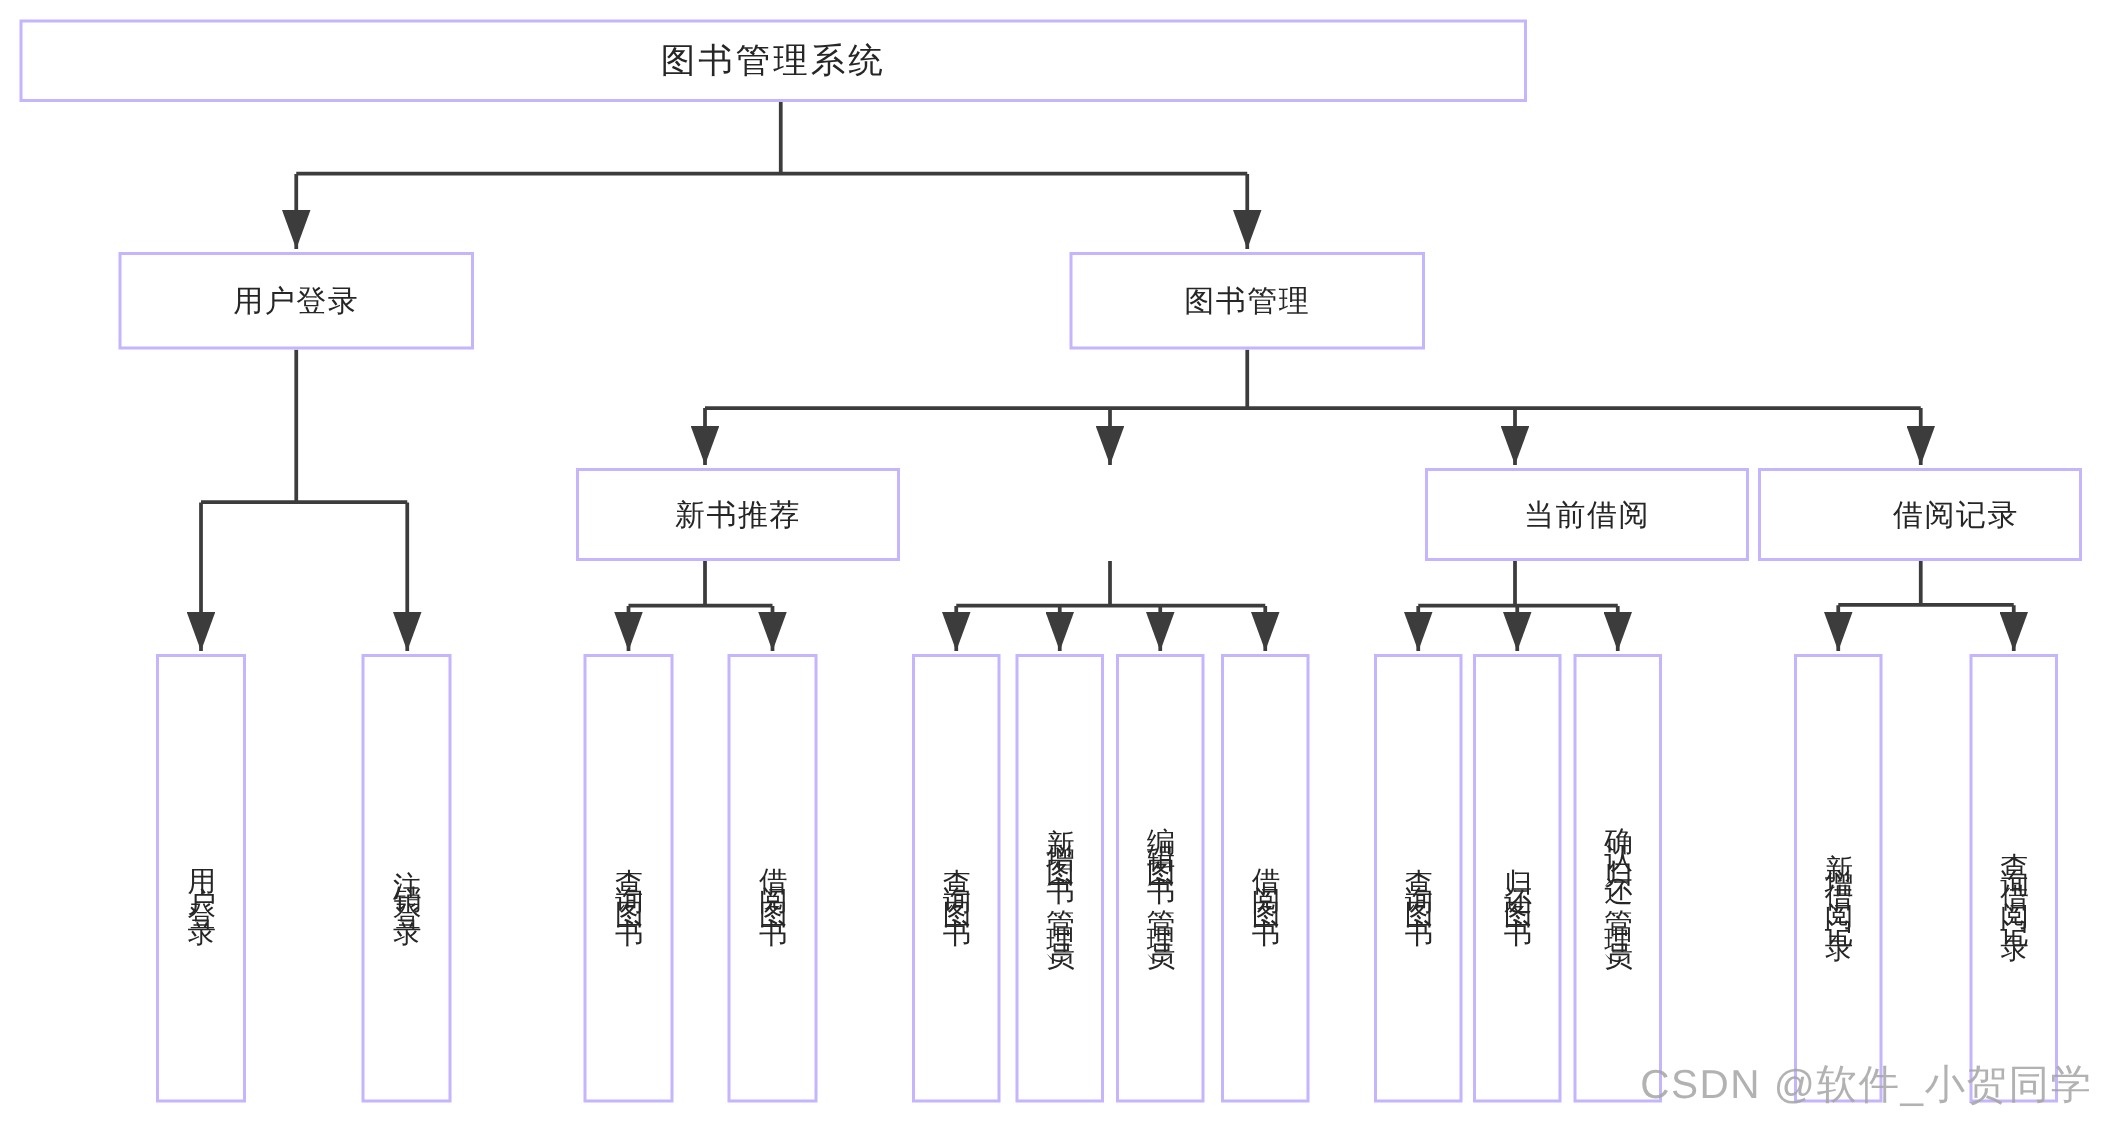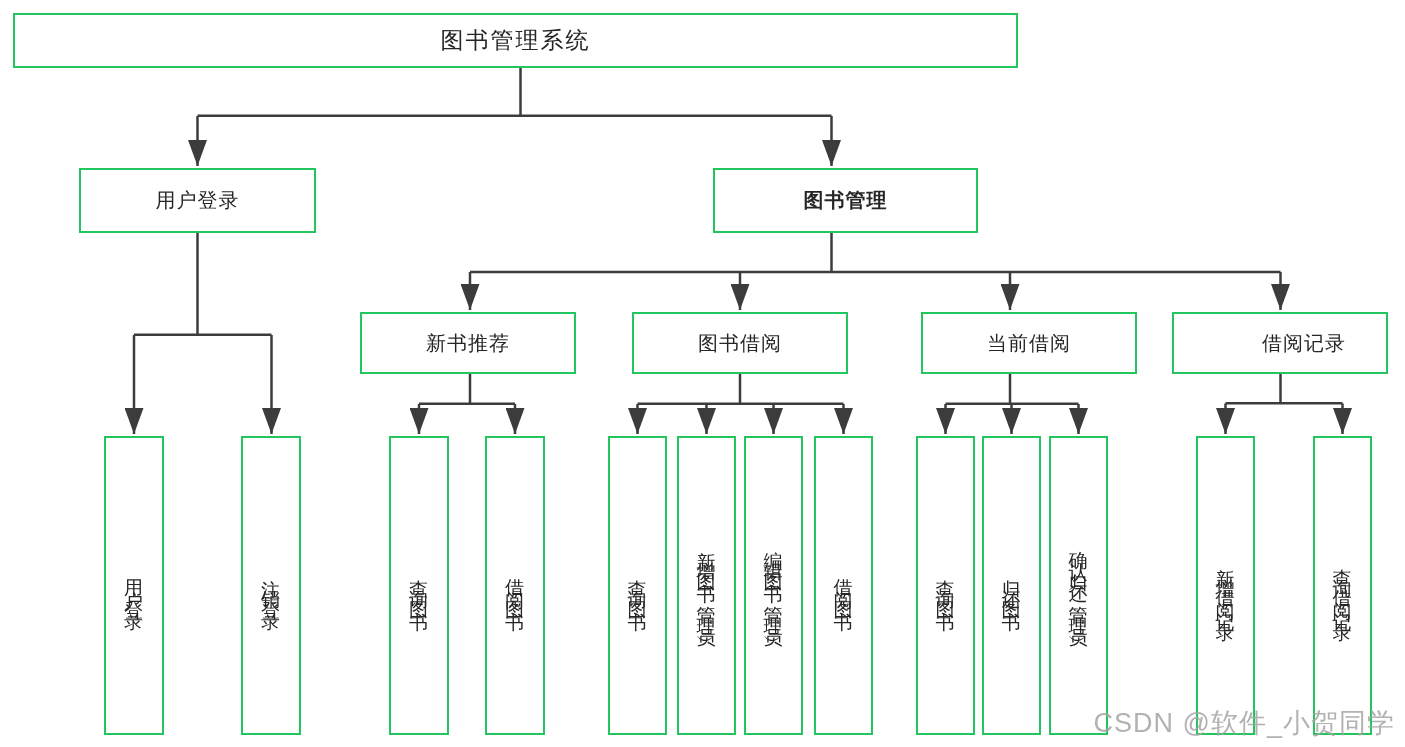--- a/index.html
+++ b/index.html
@@ -4,21 +4,21 @@
 <style>
   html,body{margin:0;padding:0;background:#ffffff;}
   body{font-family:"Liberation Sans","DejaVu Sans",sans-serif;}
   #stage{
     position:relative;width:1405px;height:747px;background:#ffffff;overflow:hidden;
     color:#262626;
   }
   svg.connectors{position:absolute;left:0;top:0;z-index:1;}
   .box{
     position:absolute;box-sizing:border-box;background:#ffffff;
-    border:2px solid #22c55e;z-index:2;
+    border:2px solid #c4b5fd;z-index:2;
     display:flex;align-items:center;justify-content:center;
     color:#262626;
   }
   .hbox{font-size:20px;letter-spacing:1px;}
   .rootbox{font-size:23px;letter-spacing:2px;}
   .vbox{
     font-size:19px;
     writing-mode:vertical-rl;
     text-orientation:mixed;
     letter-spacing:11px;
@@ -86,31 +86,28 @@
     </g>
   </svg>
 
   <div class="box hbox rootbox" style="left:13px;top:13px;width:1005px;height:55px;">
     <span>图书管理系统</span>
   </div>
 
   <div class="box hbox" style="left:79px;top:168px;width:237px;height:65px;">
     <span>用户登录</span>
   </div>
-  <div class="box hbox" style="left:713px;top:168px;width:265px;height:65px;font-weight:bold;">
+  <div class="box hbox" style="left:713px;top:168px;width:237px;height:65px;">
     <span>图书管理</span>
   </div>
 
-  <div class="box hbox" style="left:360px;top:312px;width:216px;height:62px;">
+  <div class="box hbox" style="left:384px;top:312px;width:216px;height:62px;">
     <span>新书推荐</span>
   </div>
-  <div class="box hbox" style="left:632px;top:312px;width:216px;height:62px;">
-    <span>图书借阅</span>
-  </div>
-  <div class="box hbox" style="left:921px;top:312px;width:216px;height:62px;">
+  <div class="box hbox" style="left:950px;top:312px;width:216px;height:62px;">
     <span>当前借阅</span>
   </div>
   <div class="box hbox" style="left:1172px;top:312px;width:216px;height:62px;padding-left:48px;">
     <span>借阅记录</span>
   </div>
 
   <div class="box vbox" style="left:104px;top:436px;width:60px;height:299px;">
     <span>用户登录</span>
   </div>
   <div class="box vbox" style="left:241px;top:436px;width:60px;height:299px;">

